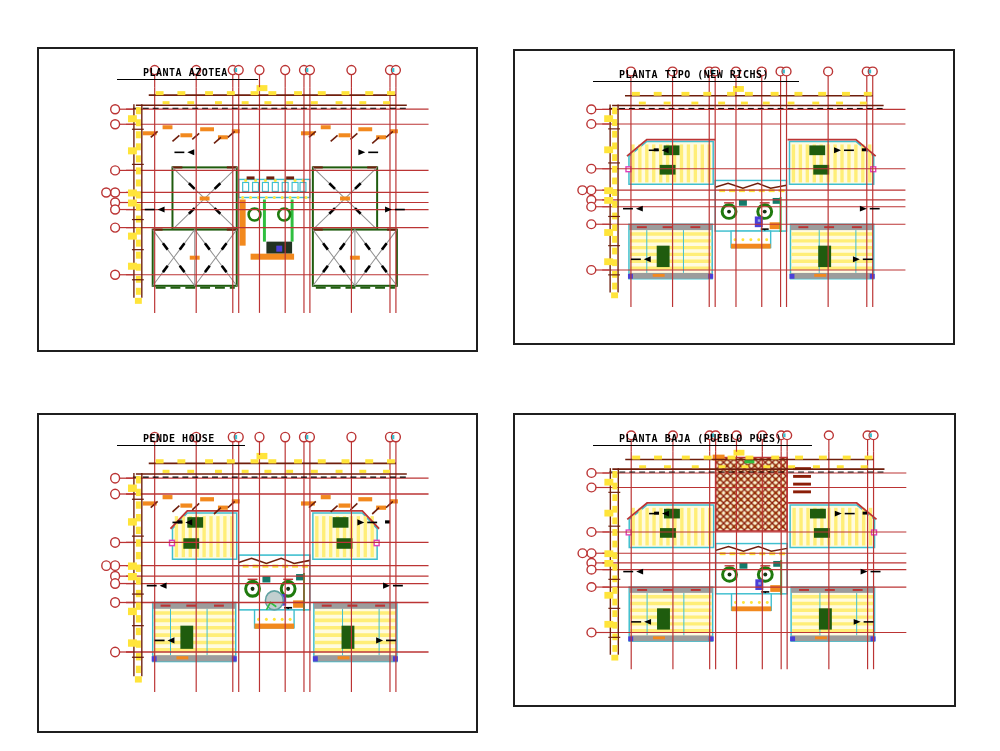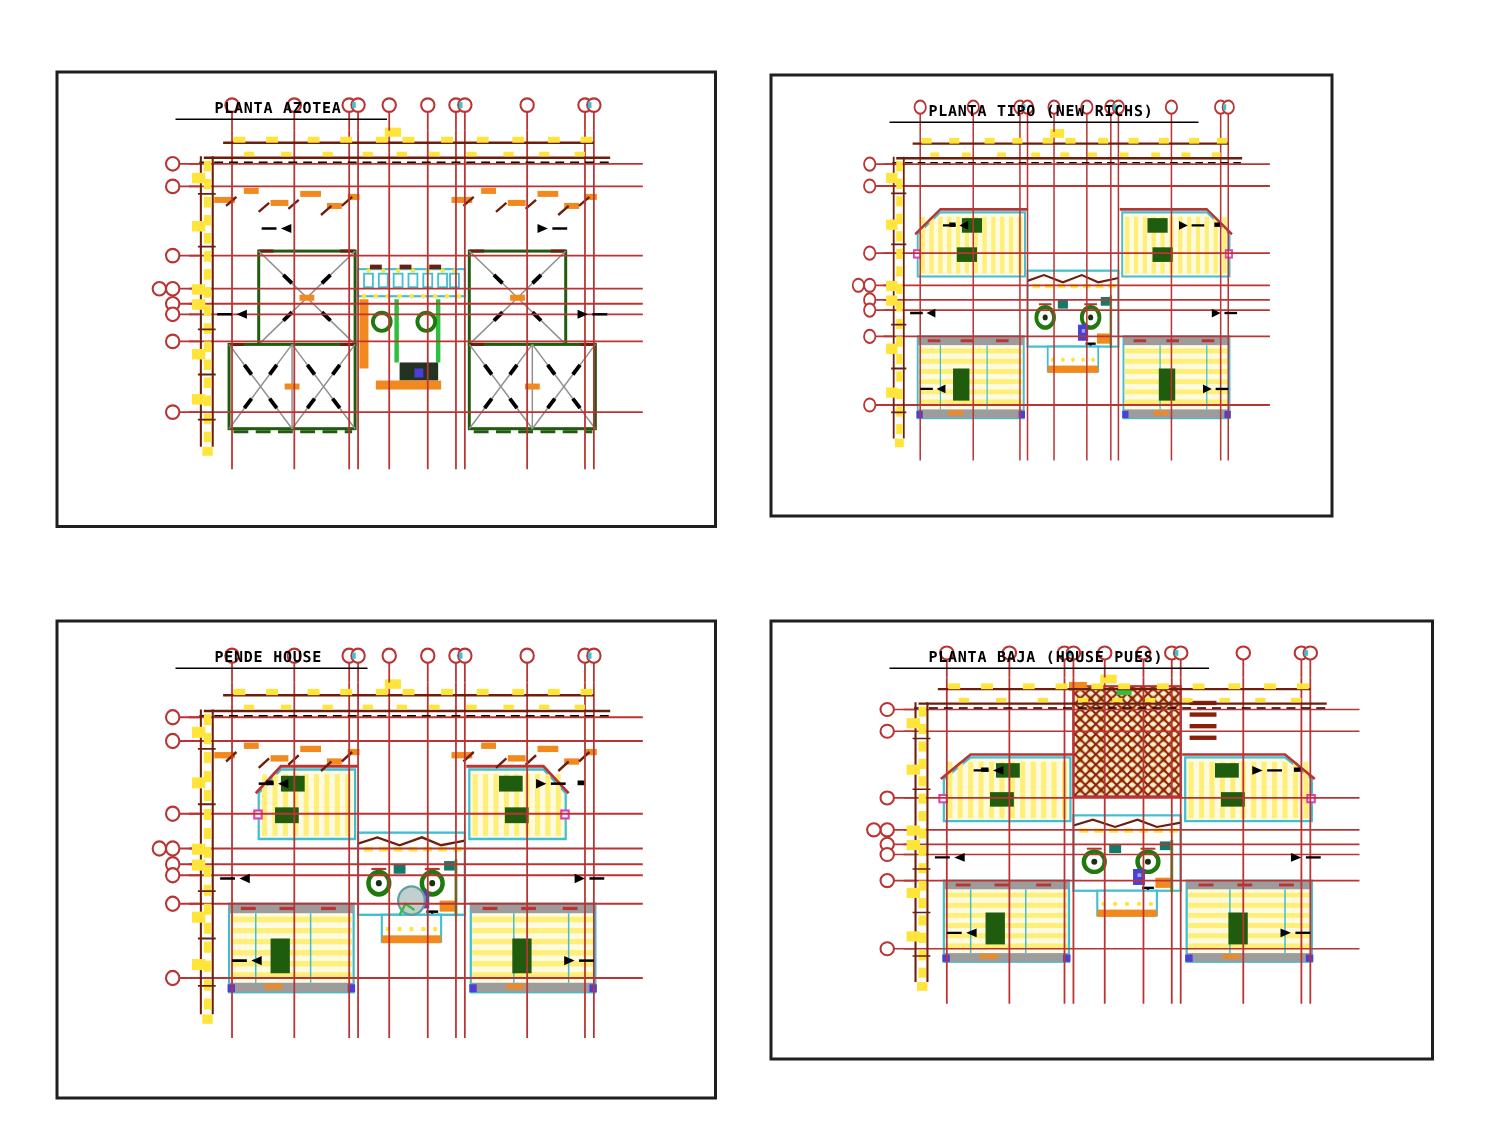--- a/index.html
+++ b/index.html
@@ -282,21 +282,21 @@
           <line x1="360" y1="160" x2="370" y2="160" stroke="#000" stroke-width="1.6"></line>
           <polygon points="357,160 350,157 350,163" fill="#000" stroke="none" stroke-width="1"></polygon>
           <line x1="147" y1="103" x2="137" y2="103" stroke="#000" stroke-width="1.6"></line>
           <polygon points="150,103 157,100 157,106" fill="#000" stroke="none" stroke-width="1"></polygon>
           <line x1="333" y1="103" x2="343" y2="103" stroke="#000" stroke-width="1.6"></line>
           <polygon points="330,103 323,100 323,106" fill="#000" stroke="none" stroke-width="1"></polygon>
         </g>
       </svg>
   </div>
 
-  <div class="panel" id="p1" style="left:513px;top:49px;width:376px;height:296px">
+  <div class="panel" id="p1" style="left:513px;top:49px;width:442px;height:296px">
     <div class="panel-title">
       <span>PLANTA TIPO (NEW RICHS)</span>
     </div>
     <svg class="plan-svg" viewBox="0 0 442 300" preserveAspectRatio="none">
         <g>
           <polygon points="115,108 133,93 200,93 200,137 115,137" fill="#FFFBE0" stroke="#3FBFCF" stroke-width="1.5"></polygon>
           <line x1="119" y1="96" x2="119" y2="135" stroke="#FFEE77" stroke-width="3.4"></line>
           <line x1="126" y1="96" x2="126" y2="135" stroke="#FFEE77" stroke-width="3.4"></line>
           <line x1="133" y1="96" x2="133" y2="135" stroke="#FFEE77" stroke-width="3.4"></line>
           <line x1="140" y1="96" x2="140" y2="135" stroke="#FFEE77" stroke-width="3.4"></line>
@@ -826,21 +826,21 @@
           <line x1="127" y1="214" x2="117" y2="214" stroke="#000" stroke-width="1.6"></line>
           <polygon points="130,214 137,211 137,217" fill="#000" stroke="none" stroke-width="1"></polygon>
           <line x1="351" y1="214" x2="361" y2="214" stroke="#000" stroke-width="1.6"></line>
           <polygon points="348,214 341,211 341,217" fill="#000" stroke="none" stroke-width="1"></polygon>
         </g>
       </svg>
   </div>
 
   <div class="panel" id="p3" style="left:513px;top:413px;width:443px;height:294px">
     <div class="panel-title">
-      <span>PLANTA BAJA (HOUSE PUES)</span>
+      <span>PLANTA BAJA (PUEBLO PUES)</span>
     </div>
     <svg class="plan-svg" viewBox="0 0 442 300" preserveAspectRatio="none">
         <g>
           <polygon points="115,108 133,93 200,93 200,137 115,137" fill="#FFFBE0" stroke="#3FBFCF" stroke-width="1.5"></polygon>
           <line x1="119" y1="96" x2="119" y2="135" stroke="#FFEE77" stroke-width="3.4"></line>
           <line x1="126" y1="96" x2="126" y2="135" stroke="#FFEE77" stroke-width="3.4"></line>
           <line x1="133" y1="96" x2="133" y2="135" stroke="#FFEE77" stroke-width="3.4"></line>
           <line x1="140" y1="96" x2="140" y2="135" stroke="#FFEE77" stroke-width="3.4"></line>
           <line x1="147" y1="96" x2="147" y2="135" stroke="#FFEE77" stroke-width="3.4"></line>
           <line x1="154" y1="96" x2="154" y2="135" stroke="#FFEE77" stroke-width="3.4"></line>

